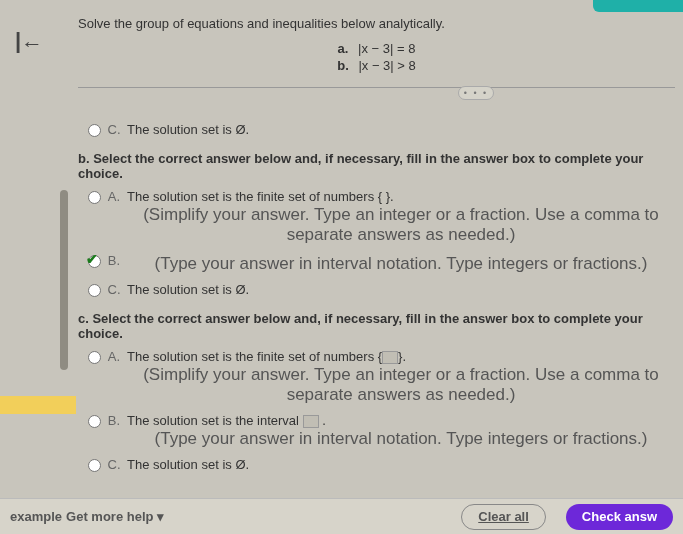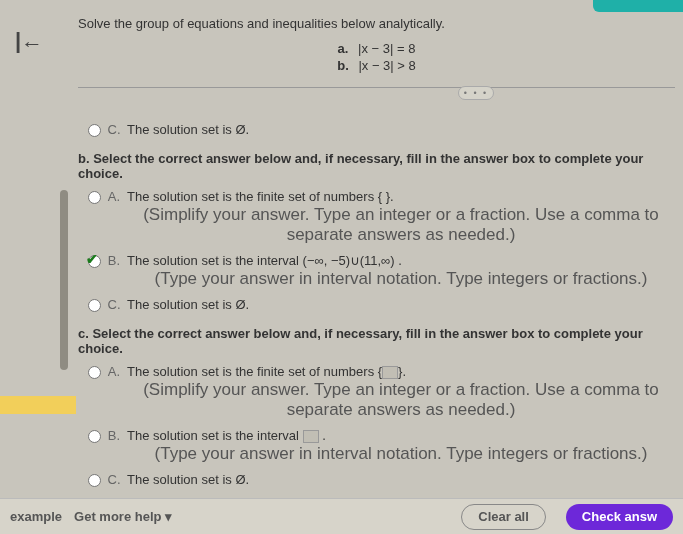--- a/index.html
+++ b/index.html
@@ -121,34 +121,34 @@
     border-top: 1px solid #bbb;
     display: flex;
     align-items: center;
     padding: 0 10px;
     gap: 20px;
   }
   .footer-left {
     flex: 1;
     display: flex;
     align-items: flex-end;
-    gap: 12px;
+    gap: 4px;
   }
   .footer-link { color: #555; font-weight: bold; font-size: 13px; }
   .btn {
     height: 26px;
     padding: 0 16px;
     border-radius: 13px;
     display: inline-flex;
     align-items: center;
     justify-content: center;
     font-size: 13px;
     font-weight: bold;
   }
-  .btn-clear { border: 1.5px solid #888; color: #555; background: transparent; }
+  .btn-clear { border: 1.5px solid #888; color: #555; background: transparent; text-decoration: underline; }
   .btn-check { background: #6d28d9; color: #fff; border: none; }
 </style>
 </head>
 <body>
 
 <div class="teal-bar"></div>
 
 <div class="back-col">
   <span class="back-icon">|←</span>
 </div>
@@ -192,21 +192,20 @@
     <div class="opt-body">
       <div class="opt-main">The solution set is the finite set of numbers {   }.</div>
       <div class="opt-hint">(Simplify your answer. Type an integer or a fraction. Use a comma to separate answers as needed.)</div>
     </div>
   </div>
 
   <div class="opt-row">
     <span class="radio-checked"></span>
     <span class="opt-letter">B.</span>
     <div class="opt-body">
-      <div class="opt-main">The solution set is the interval  (−∞, −5)∪(11,∞) .</div>
       <div class="opt-hint">(Type your answer in interval notation. Type integers or fractions.)</div>
     </div>
   </div>
 
   <div class="opt-row">
     <span class="radio"></span>
     <span class="opt-letter">C.</span>
     <div class="opt-body">
       <div class="opt-main">The solution set is Ø.</div>
     </div>

